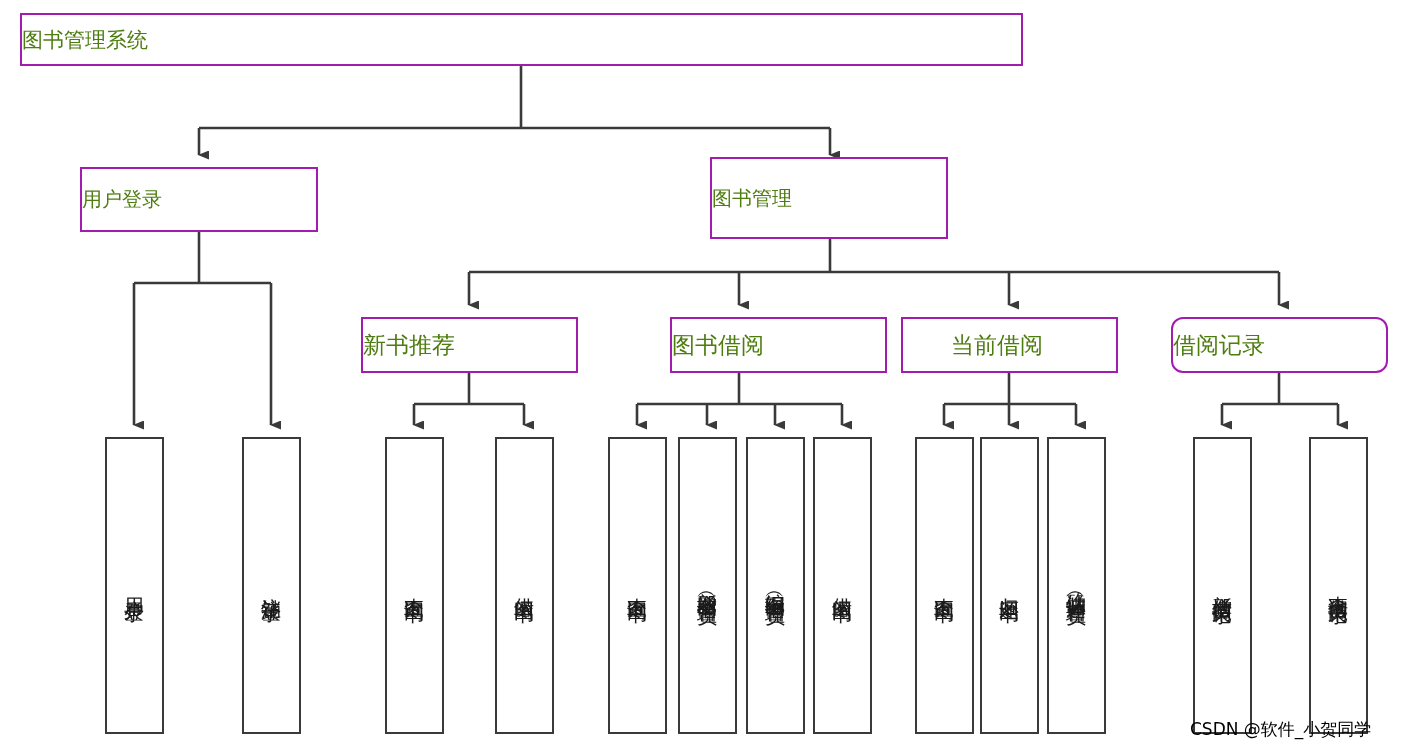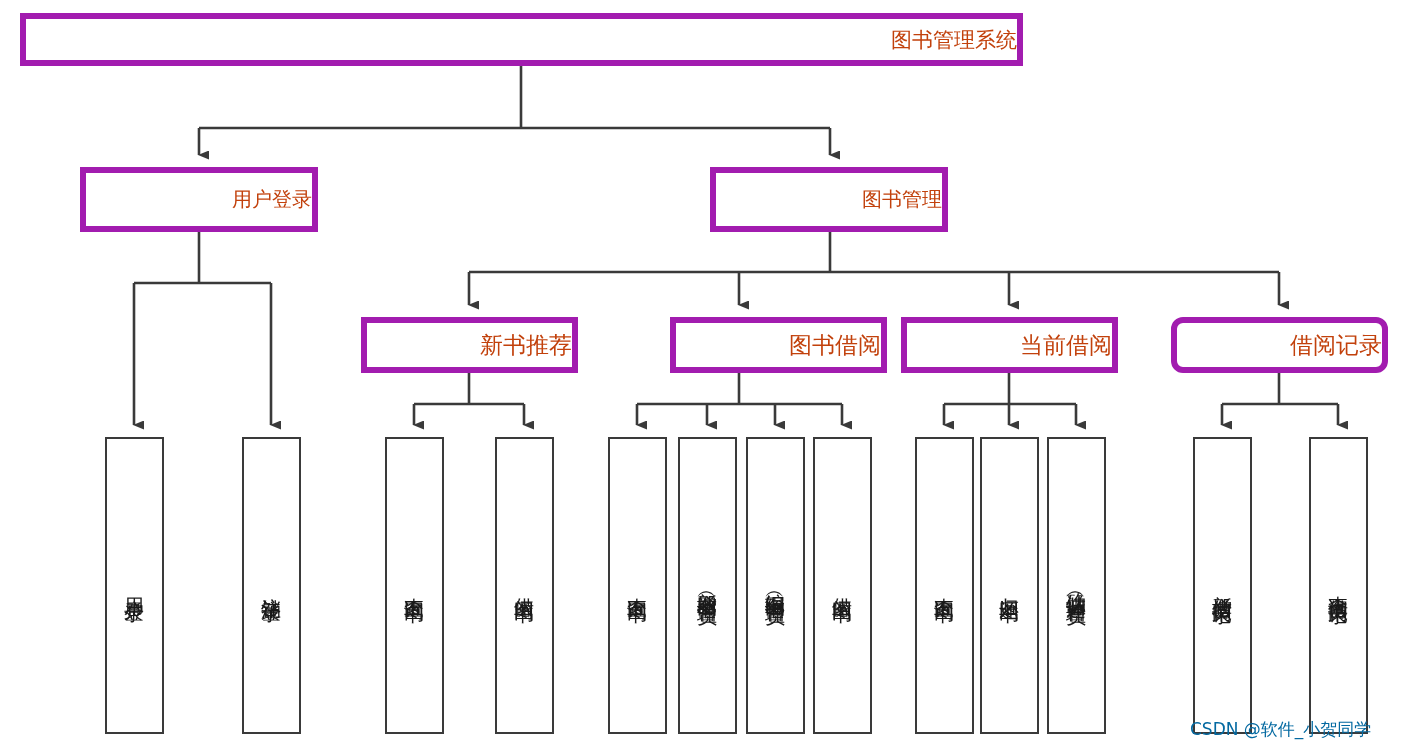--- a/index.html
+++ b/index.html
@@ -13,25 +13,25 @@
   #stage{position:relative;width:1405px;height:747px;}
 
   
   #wires{position:absolute;left:0;top:0;width:1405px;height:747px;}
 
   
   .node{
     position:absolute;
     box-sizing:border-box;
     background:#ffffff;
-    border:6px solid #a21caf;
+    border:2px solid #a21caf;
     display:flex;
     align-items:center;
-    justify-content:flex-end;
-    color:#c2410c;
+    justify-content:flex-start;
+    color:#4d7c0f;
     z-index:2;
   }
   .node.root{font-size:21px;}
   .node.lvl2{font-size:20px;}
   .node.lvl3{font-size:23px;}
 
   
   .leaf{
     position:absolute;
     box-sizing:border-box;
@@ -51,21 +51,21 @@
     line-height:1;
     color:#1a1a1a;
     white-space:nowrap;
   }
 
   
   #watermark{
     position:absolute;
     left:1190px;top:718px;
     font-size:17px;
-    color:#0369a1;
+    color:#000000;
     white-space:nowrap;
     z-index:3;
     letter-spacing:0px;
   }
 </style>
 </head>
 <body>
 
 <div id="stage">
 
@@ -125,33 +125,33 @@
   </svg>
 
   <div class="node root" style="left:20px;top:13px;width:1003px;height:53px;">
     <span>图书管理系统</span>
   </div>
 
   <div class="node lvl2" style="left:80px;top:167px;width:238px;height:65px;">
     <span>用户登录</span>
   </div>
 
-  <div class="node lvl2" style="left:710px;top:167px;width:238px;height:65px;">
+  <div class="node lvl2" style="left:710px;top:157px;width:238px;height:82px;">
     <span>图书管理</span>
   </div>
 
   <div class="node lvl3" style="left:361px;top:317px;width:217px;height:56px;">
     <span>新书推荐</span>
   </div>
 
   <div class="node lvl3" style="left:631px;top:317px;width:217px;height:56px;margin-left:39px;">
     <span>图书借阅</span>
   </div>
 
-  <div class="node lvl3" style="left:901px;top:317px;width:217px;height:56px;">
+  <div class="node lvl3" style="left:901px;top:317px;width:217px;height:56px;padding-left:48px;">
     <span>当前借阅</span>
   </div>
 
   <div class="node lvl3" style="left:1171px;top:317px;width:217px;height:56px;border-radius:12px;">
     <span>借阅记录</span>
   </div>
 
   <div class="leaf" style="left:105px;top:437px;width:59px;height:297px;">
     <span class="vtext">用户登录</span>
   </div>

